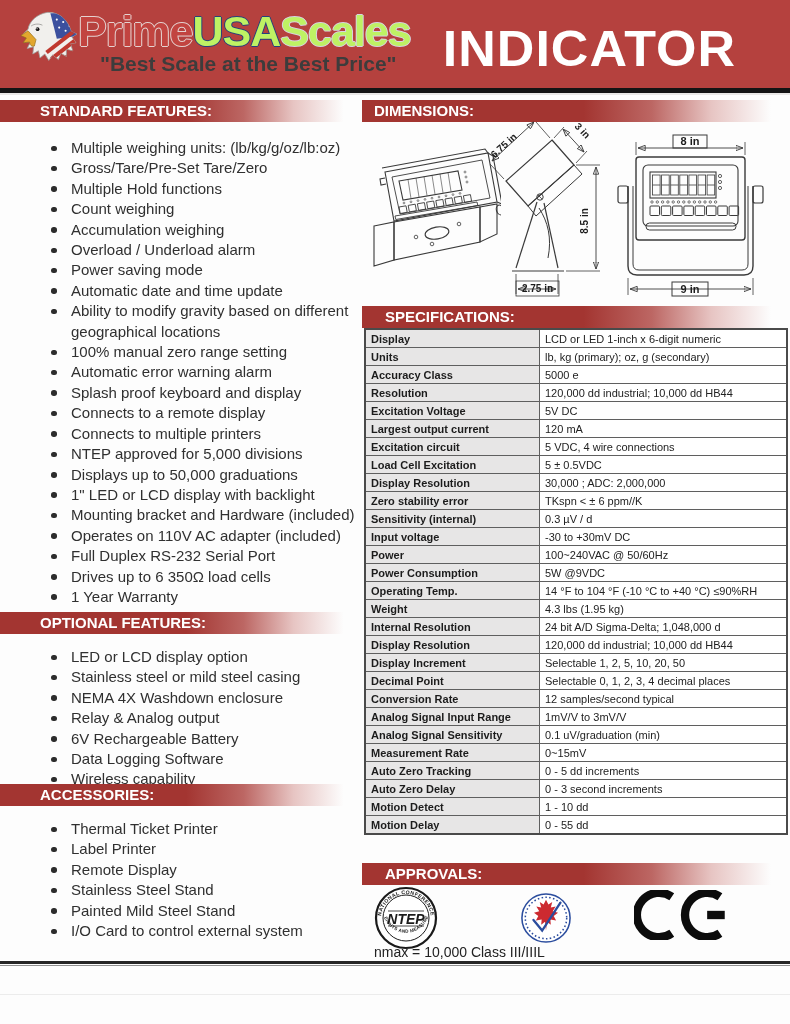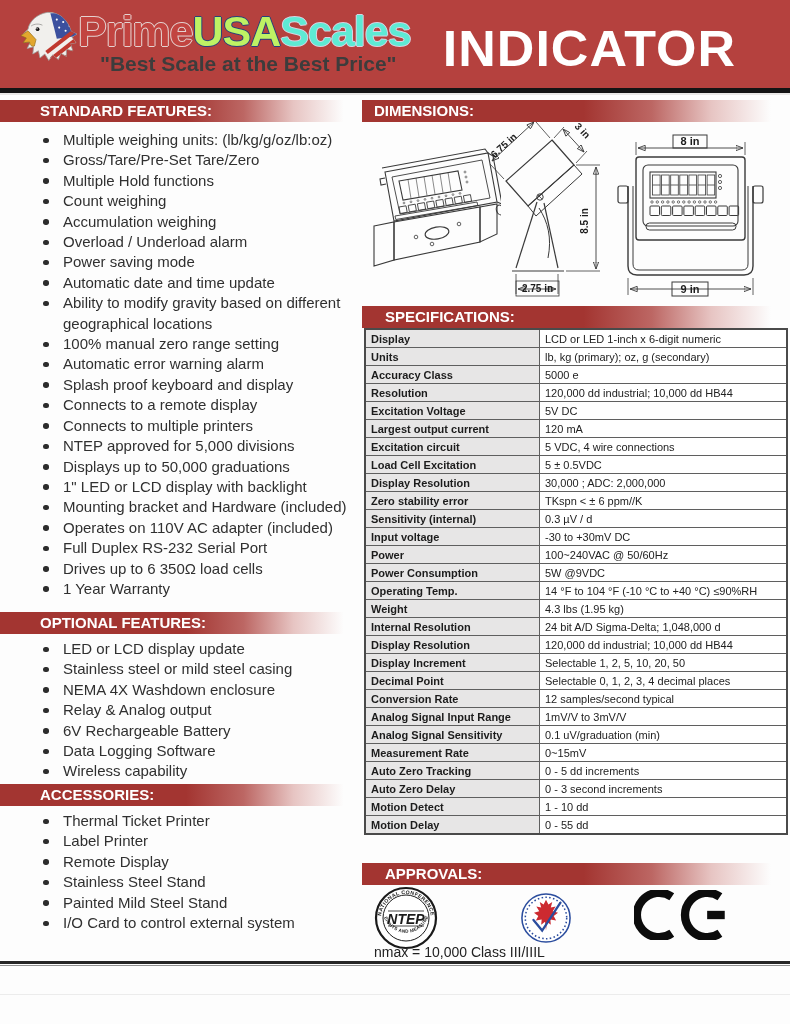--- a/index.html
+++ b/index.html
@@ -10,34 +10,34 @@
   #hdr{position:absolute;left:0;top:0;width:790px;height:88px;background:#b5413e;}
   #hdr-rule{position:absolute;left:0;top:88px;width:790px;height:5px;background:#141414;}
   #hdr-rule2{position:absolute;left:0;top:93px;width:790px;height:2px;background:#e9e7e6;}
 
   .logo{position:absolute;left:20px;top:8px;display:flex;align-items:flex-start;}
   .eagle{width:64px;height:64px;margin-top:2px;}
   .brandtext{margin-left:-6px;}
   .brandline{font-size:43px;font-weight:bold;line-height:46px;letter-spacing:-1px;white-space:nowrap;}
   .prime{color:#c24440;text-shadow:-1px 0 #e5d2d0,0 1px #e5d2d0,1px 0 #e5d2d0,0 -1px #e5d2d0;}
   .usa{color:#bef264;text-shadow:-1px 0 #24407e,0 1px #24407e,1px 0 #24407e,0 -1px #24407e;}
-  .scales{color:#5eead4;text-shadow:-1px 0 #d6d4e2,0 1px #d6d4e2,1px 0 #d6d4e2,0 -1px #d6d4e2;}
+  .scales{color:#bef264;text-shadow:-1px 0 #d6d4e2,0 1px #d6d4e2,1px 0 #d6d4e2,0 -1px #d6d4e2;}
   .tagline{font-size:21px;font-weight:bold;color:#3d3c3c;margin:-2px 0 0 22px;white-space:nowrap;}
   .doc-title{position:absolute;right:54px;top:20px;font-size:50px;font-weight:bold;color:#ffffff;
              letter-spacing:1px;transform:scaleX(1.04);transform-origin:right;}
 
   
   .bar{position:absolute;height:22px;line-height:22px;font-size:15px;font-weight:bold;color:#ffffff;
        background:linear-gradient(90deg,#a33531 0%,#a33531 52%,rgba(170,60,56,.78) 68%,
                   rgba(195,105,100,.38) 82%,rgba(255,255,255,0) 96%);white-space:nowrap;}
   .bar-left{left:0;width:358px;padding-left:40px;box-sizing:border-box;}
   .bar-right{left:362px;width:426px;padding-left:23px;box-sizing:border-box;}
 
   
-  ul.features{position:absolute;left:0;width:358px;margin:0;padding:0;list-style:none;}
+  ul.features{position:absolute;left:0;width:358px;margin:8px;padding:0;list-style:none;}
   ul.features li{position:relative;padding-left:63px;font-size:15px;line-height:20.4px;color:#303030;}
   ul.features li::before{content:"";position:absolute;left:43px;top:7.5px;width:5.5px;height:5.5px;
                          border-radius:50%;background:#2c2c2c;}
 
   
   #spec-table{position:absolute;left:364px;top:328px;width:424px;border-collapse:collapse;
               border:2px solid #4a4a4a;}
   #spec-table th,#spec-table td{border:1px solid #5f5f5f;font-size:11px;height:15px;
               padding:1px 5px;white-space:nowrap;overflow:hidden;}
   #spec-table th{background:#e7e6e6;width:163px;text-align:left;font-weight:bold;color:#1c1c1c;}
@@ -130,21 +130,21 @@
       <li>Operates on 110V AC adapter (included)</li>
       <li>Full Duplex RS-232 Serial Port</li>
       <li>Drives up to 6 350Ω load cells</li>
       <li>1 Year Warranty</li>
     </ul>
 
   <div class="bar bar-left" style="top:612px;">
     <span>OPTIONAL FEATURES:</span>
   </div>
   <ul class="features" style="top:639px;">
-      <li>LED or LCD display update</li>
+      <li>LED or LCD display option</li>
       <li>Stainless steel or mild steel casing</li>
       <li>NEMA 4X Washdown enclosure</li>
       <li>Relay &amp; Analog output</li>
       <li>6V Rechargeable Battery</li>
       <li>Data Logging Software</li>
       <li>Wireless capability</li>
     </ul>
 
   <div class="bar bar-left" style="top:784px;">
     <span>ACCESSORIES:</span>

